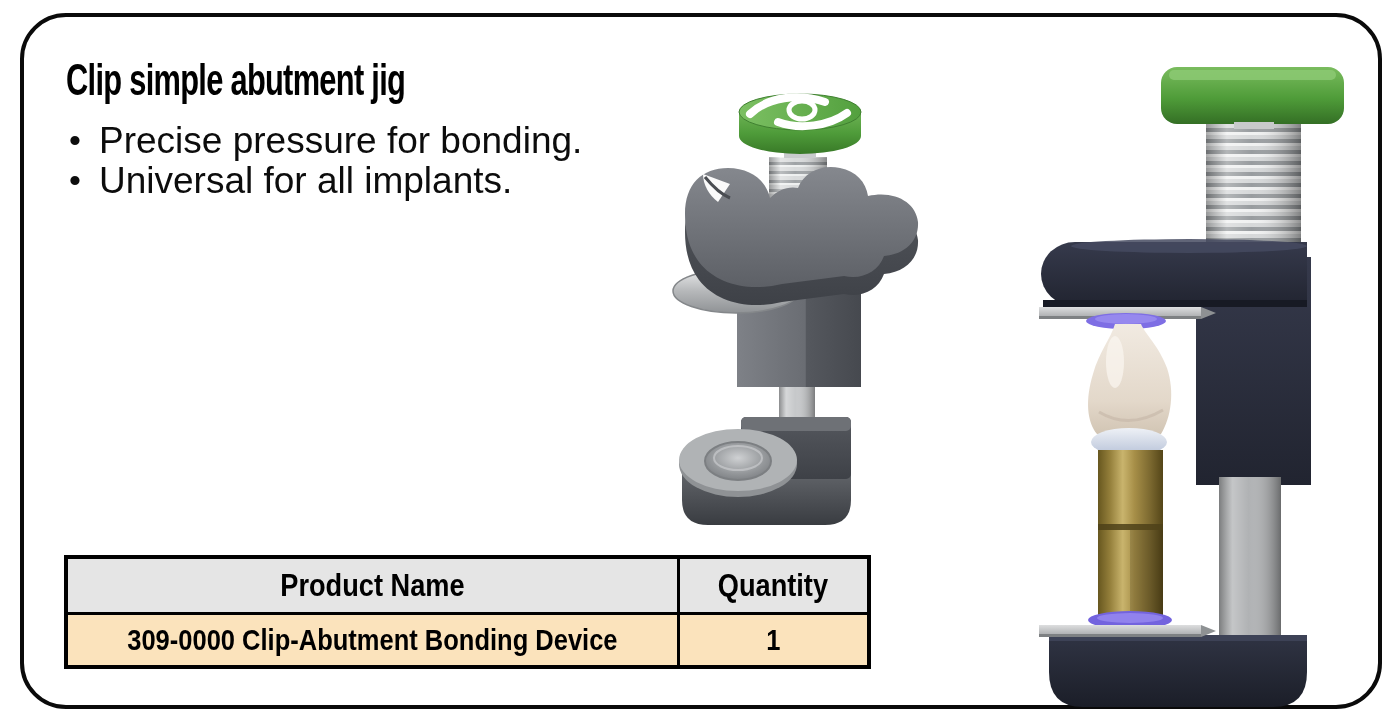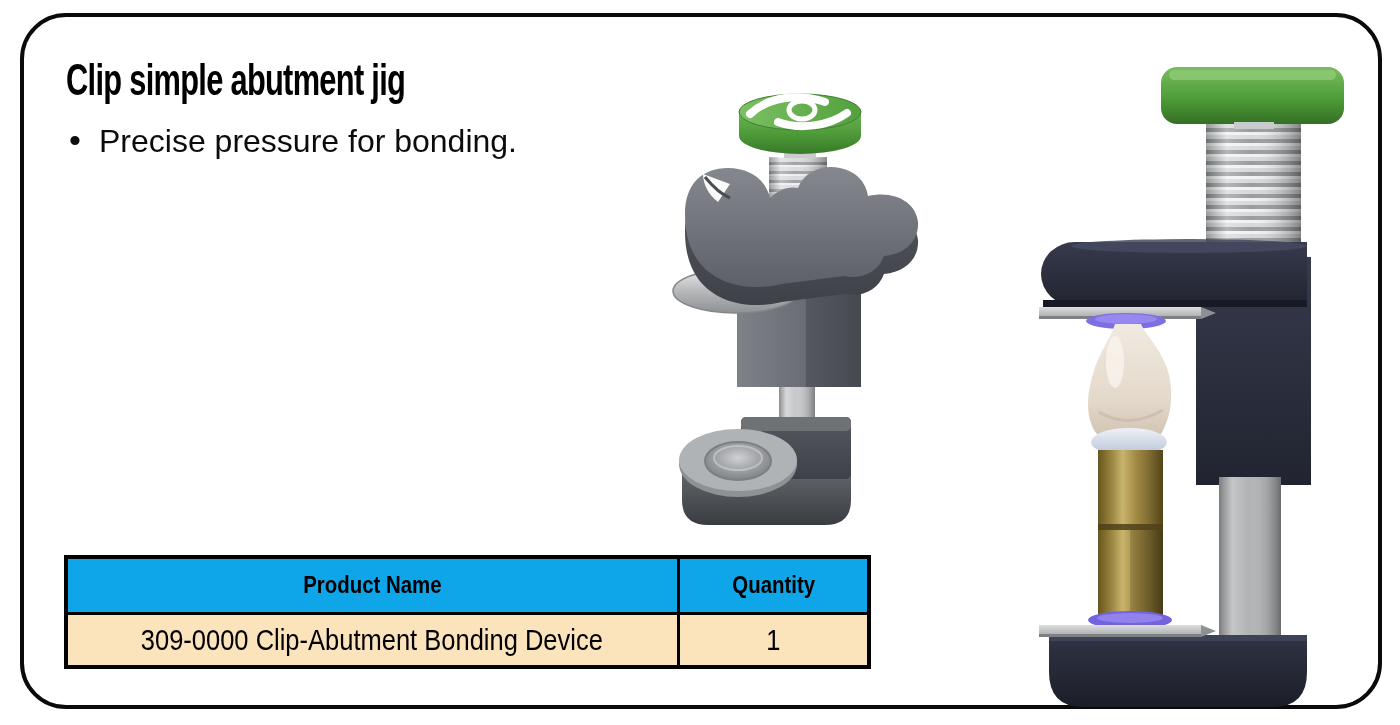--- a/index.html
+++ b/index.html
@@ -11,52 +11,53 @@
     position:absolute; left:20px; top:13px; width:1362px; height:696px;
     background:#fff; border:4px solid #0a0a0a; border-radius:46px;padding-left:48px;
   }
   .title {
     position:absolute; left:42px; top:38px;
     font-size:44px; font-weight:bold; letter-spacing:-1px; white-space:nowrap;
     transform:scaleX(0.70); transform-origin:left top;
   }
   .bullets { position:absolute; left:47px; top:104px; list-style:none; }
   .bullets li {
-    position:relative; font-size:32px; line-height:40px; white-space:nowrap;
+    position:relative; font-size:37px; line-height:40px; white-space:nowrap;
     padding-left:28px; color:#0c0c0c;
   }
   .bullets li::before {
     content:"\2022"; position:absolute; left:-2px; top:-1px; font-size:34px; color:#0c0c0c;
   }
   .product-table {
     position:absolute; left:40px; top:538px;
     border-collapse:collapse; border:4px solid #000; table-layout:fixed;
   }
   .product-table th, .product-table td {
     border:3px solid #000; text-align:center; vertical-align:middle; overflow:hidden;
   }
-  .product-table th { background:#0ea5e9; height:56px; font-size:24px; font-weight:bold; }
-  .product-table td { background:#fbe3bc; height:54px; font-size:30px; font-weight:normal; }
+  .product-table th { background:#e5e5e5; height:56px; font-size:32px; font-weight:bold; }
+  .product-table td { background:#fbe3bc; height:54px; font-size:30px; font-weight:bold; }
   .col-name { width:612px; }
   .col-qty  { width:191px; }
   .cond { display:inline-block; transform:scaleX(0.85); transform-origin:center; white-space:nowrap; }
   figure { position:absolute; }
   .fig-full    { left:608px; top:55px;  width:335px; height:470px; }
   .fig-closeup { left:1005px; top:45px; width:320px; height:655px; }
   figure svg { display:block; width:100%; height:100%; }
 </style>
 </head>
 <body>
 
 <div class="card">
 
   <h1 class="title">Clip simple abutment jig</h1>
 
   <ul class="bullets">
     <li>Precise pressure for bonding.</li>
+    <li>Universal for all implants.</li>
   </ul>
 
   <figure class="fig-full">
     <svg viewBox="0 0 335 470" aria-hidden="true">
       <defs>
         <linearGradient id="Lgreen" x1="0" y1="0" x2="0" y2="1">
           <stop offset="0" stop-color="#6db254"></stop>
             <stop offset=".5" stop-color="#4f9c3a"></stop>
             <stop offset="1" stop-color="#387927"></stop>
         </linearGradient>

